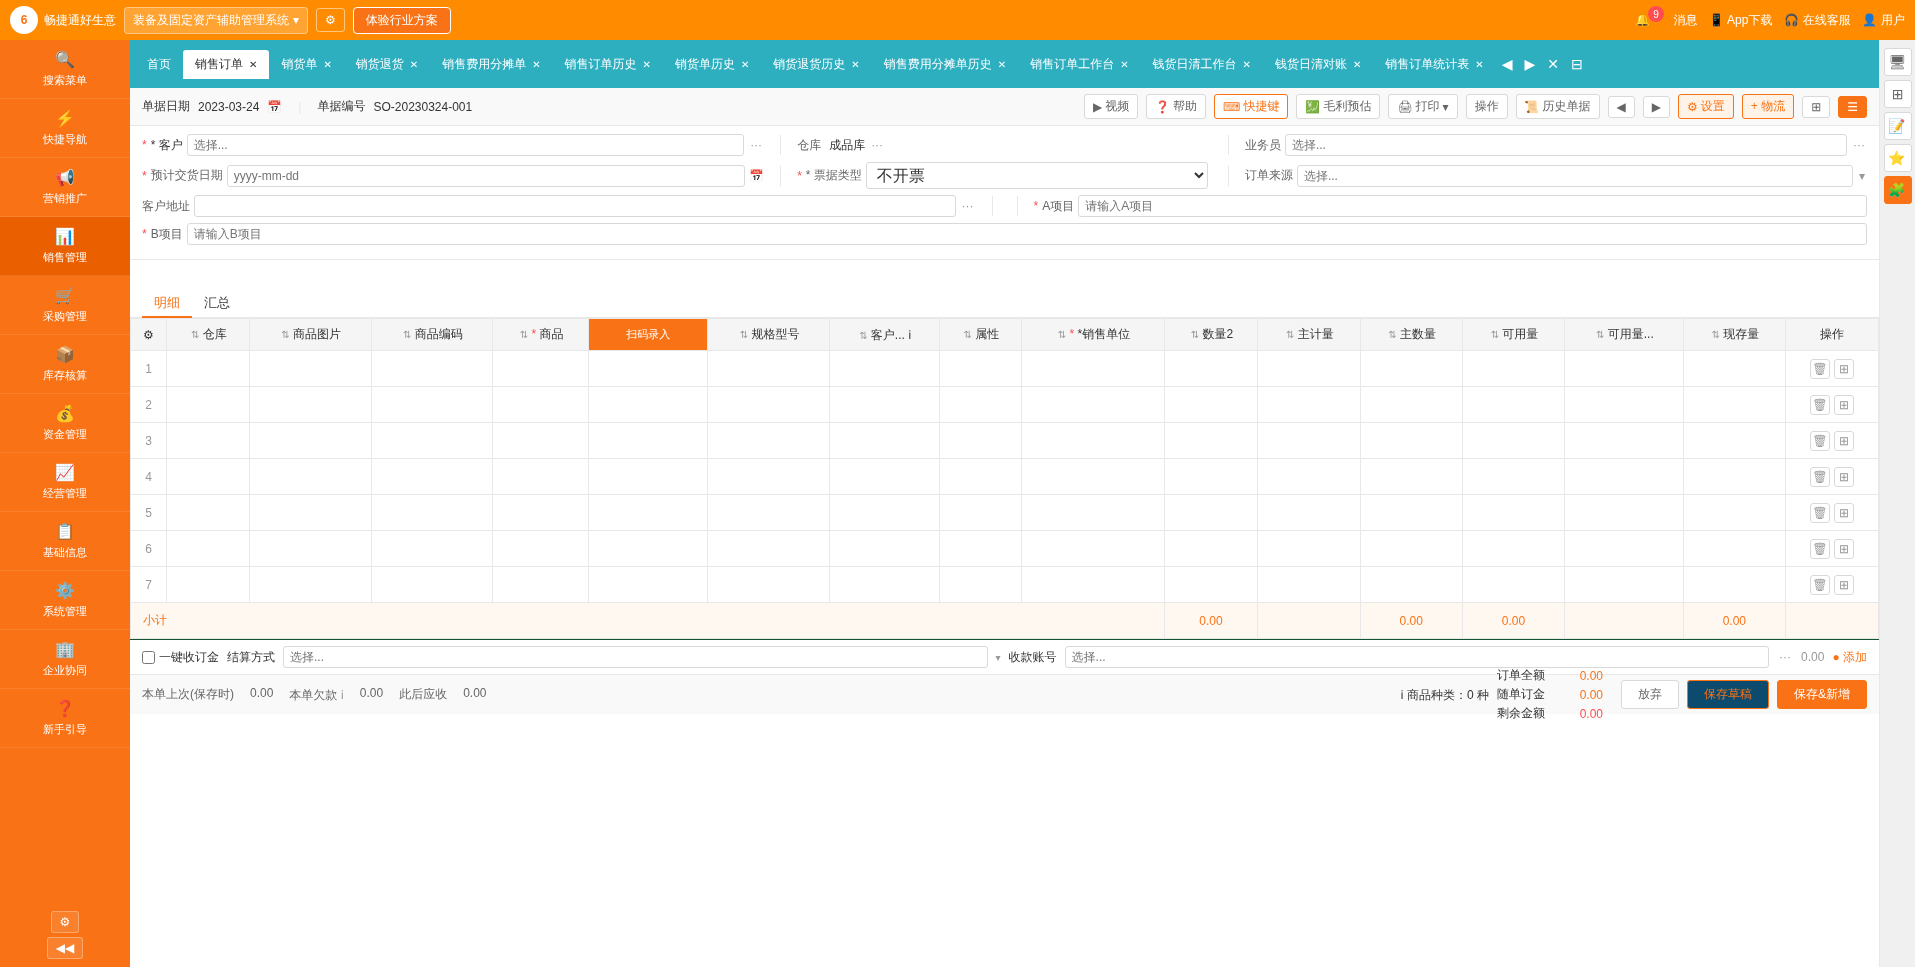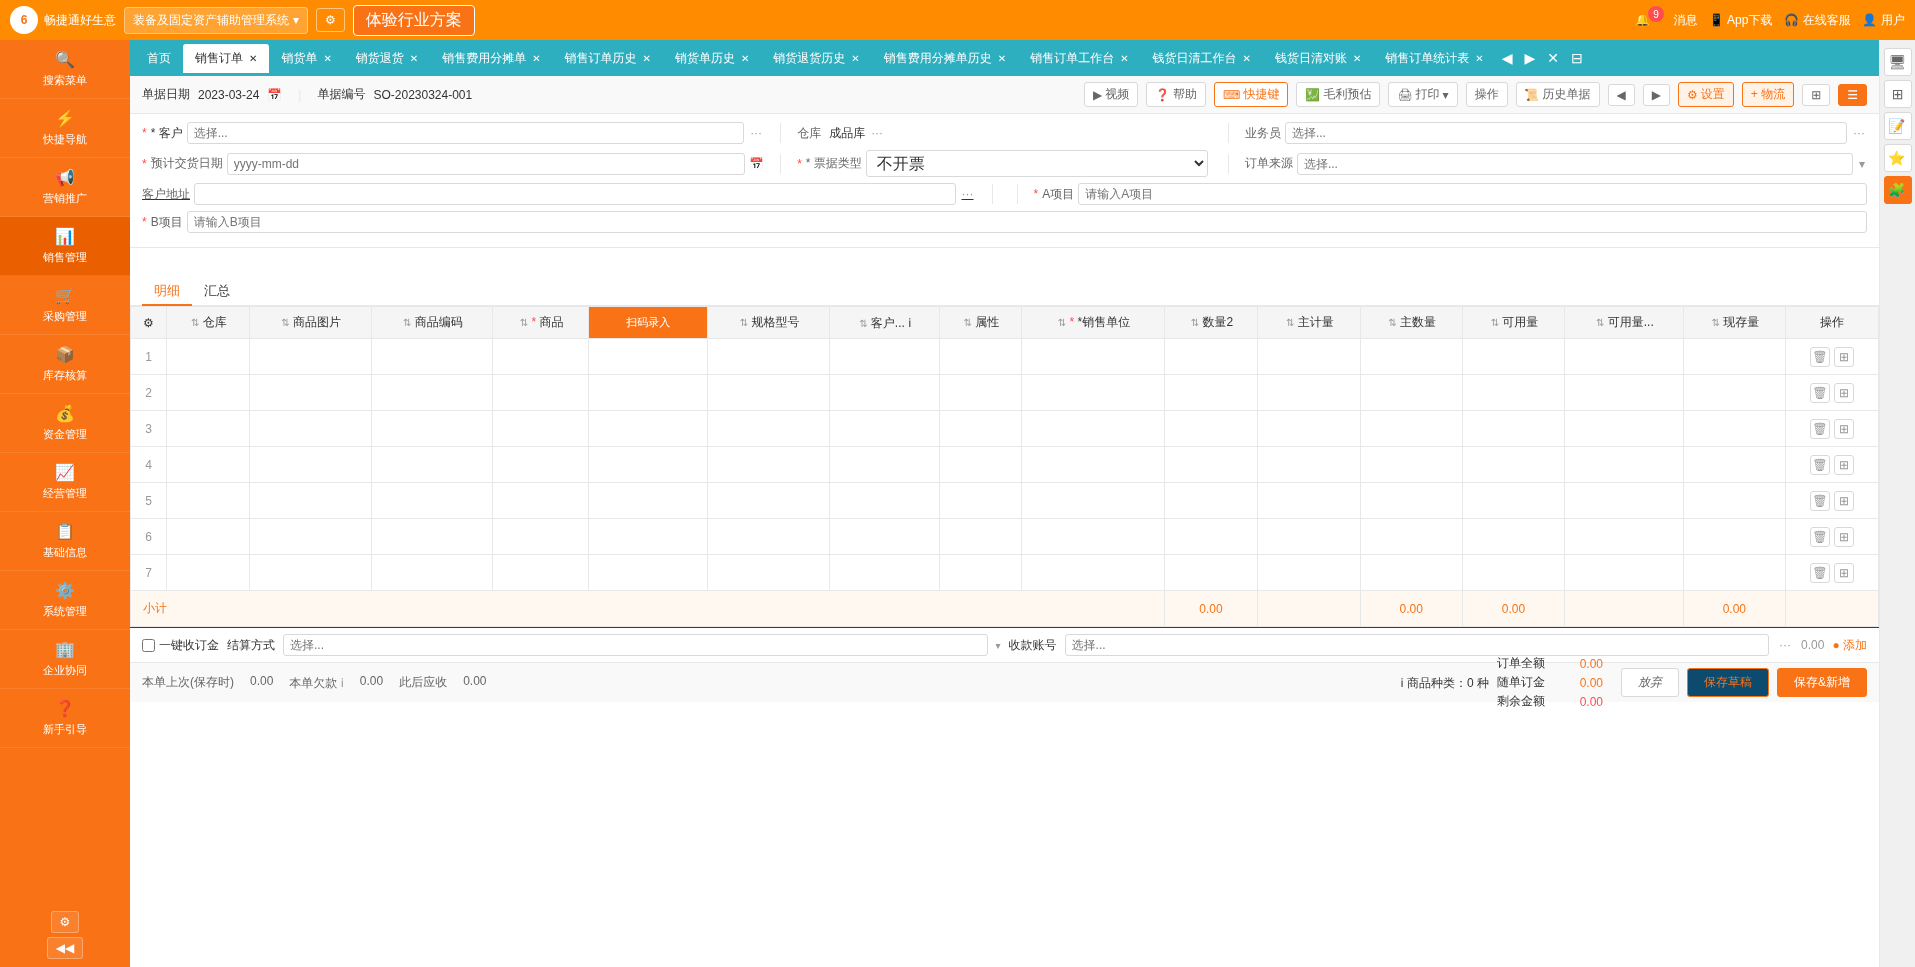--- a/index.html
+++ b/index.html
@@ -4,30 +4,30 @@
   <style>
     * { box-sizing: border-box; margin: 0; padding: 0; }
     body { font-family: 'Microsoft YaHei', Arial, sans-serif; font-size: 12px; background: #f5f5f5; color: #333; overflow: hidden; }
 
     
     .app-container { display: flex; flex-direction: column; height: 967px; width: 1915px; }
     .top-bar { height: 40px; background: #ff8c00; display: flex; align-items: center; padding: 0 10px; justify-content: space-between; flex-shrink: 0; }
     .main-area { display: flex; flex: 1; overflow: hidden; }
     .sidebar { width: 130px; background: #f97316; display: flex; flex-direction: column; flex-shrink: 0; }
     .content-area { flex: 1; display: flex; flex-direction: column; overflow: hidden; }
-    .tab-bar { height: 36px; background: #2eafc0; display: flex; align-items: center; padding: 0 5px; flex-shrink: 0; overflow: hidden; }
+    .tab-bar { height: 48px; background: #2eafc0; display: flex; align-items: center; padding: 0 5px; flex-shrink: 0; overflow: hidden; }
     .page-content { flex: 1; background: #fff; overflow: auto; padding: 0; }
 
     
     .top-bar-left { display: flex; align-items: center; gap: 8px; }
     .logo-area { display: flex; align-items: center; gap: 6px; }
     .logo-icon { width: 28px; height: 28px; background: #fff; border-radius: 50%; display: flex; align-items: center; justify-content: center; color: #f97316; font-weight: bold; font-size: 12px; }
     .logo-text { color: #fff; font-size: 12px; line-height: 1.2; }
     .system-selector { background: rgba(255,255,255,0.2); border: 1px solid rgba(255,255,255,0.4); color: #fff; padding: 4px 8px; border-radius: 4px; font-size: 12px; cursor: pointer; display: flex; align-items: center; gap: 4px; }
-    .solution-btn { background: #f97316; border: 1px solid #fff; color: #fff; padding: 4px 12px; border-radius: 4px; cursor: pointer; font-size: 16px; }
+    .solution-btn { background: #f97316; border: 1px solid #fff; color: #fff; padding: 4px 12px; border-radius: 4px; cursor: pointer; font-size: 12px; }
     .top-bar-right { display: flex; align-items: center; gap: 12px; color: #fff; font-size: 12px; }
     .top-bar-right span { cursor: pointer; }
     .badge { background: #ff4d4f; color: #fff; border-radius: 50%; width: 16px; height: 16px; font-size: 10px; display: inline-flex; align-items: center; justify-content: center; position: relative; top: -6px; left: -6px; }
 
     
     .sidebar-item { display: flex; flex-direction: column; align-items: center; padding: 10px 5px; cursor: pointer; color: #fff; font-size: 11px; gap: 4px; border-bottom: 1px solid rgba(255,255,255,0.1); }
     .sidebar-item.active { background: #ea6000; }
     .sidebar-icon { font-size: 16px; }
 
     
@@ -81,21 +81,21 @@
     
     .payment-area { padding: 6px 12px; border-top: 1px solid #14532d; display: flex; align-items: center; gap: 8px; flex-wrap: wrap; }
     .checkbox-label { display: flex; align-items: center; gap: 4px; cursor: pointer; }
 
     
     .bottom-bar { height: 40px; background: #f9f9f9; border-top: 1px solid #e8e8e8; display: flex; align-items: center; padding: 0 12px; justify-content: space-between; flex-shrink: 0; }
     .bottom-left { display: flex; gap: 16px; font-size: 12px; color: #666; }
     .bottom-right { display: flex; align-items: center; gap: 8px; }
     .save-draft-btn { background: #0c4a6e; border: 1px solid #f97316; color: #f97316; padding: 5px 16px; border-radius: 3px; cursor: pointer; font-size: 12px; }
     .save-new-btn { background: #f97316; border: 1px solid #f97316; color: #fff; padding: 5px 16px; border-radius: 3px; cursor: pointer; font-size: 12px; }
-    .discard-btn { background: #fff; border: 1px solid #d9d9d9; color: #666; padding: 5px 16px; border-radius: 3px; cursor: pointer; font-size: 12px; font-style: italic; }
+    .discard-btn { background: #fff; border: 1px solid #d9d9d9; color: #666; padding: 5px 16px; border-radius: 3px; cursor: pointer; font-size: 12px; }
 
     
     .order-summary { display: flex; flex-direction: column; gap: 2px; font-size: 12px; color: #333; text-align: right; margin-right: 10px; }
     .order-summary-row { display: flex; align-items: center; justify-content: flex-end; gap: 8px; }
     .summary-value { color: #f97316; font-weight: 500; min-width: 50px; text-align: right; }
     .summary-value.red { color: #ff4d4f; }
 
     
     .right-sidebar { width: 36px; background: #f0f0f0; border-left: 1px solid #e8e8e8; display: flex; flex-direction: column; align-items: center; padding-top: 8px; gap: 4px; flex-shrink: 0; }
     .right-btn { width: 28px; height: 28px; background: #fff; border: 1px solid #d9d9d9; border-radius: 3px; display: flex; align-items: center; justify-content: center; cursor: pointer; font-size: 14px; color: #666; }
@@ -365,21 +365,21 @@
             </div>
             <div style="width: 1px; background: #e8e8e8; height: 20px; margin: 0 8px;"></div>
             <div class="form-field" style="flex: 1.5; justify-content: flex-end;">
               <span class="form-field-label">订单来源</span>
               <input class="form-input placeholder" type="text" placeholder="选择..." style="min-width: 120px;">
               <span class="ellipsis-btn">▾</span>
             </div>
           </div>
 
           <div class="form-row">
-            <div class="form-field" style="flex: 1.5; text-decoration: underline;">
+            <div class="form-field" style="flex: 1.5;">
               <span class="form-field-label">客户地址</span>
               <input class="form-input" type="text" style="min-width: 200px;">
               <span class="ellipsis-btn">···</span>
             </div>
             <div style="width: 1px; background: #e8e8e8; height: 20px; margin: 0 8px;"></div>
             <div style="width: 1px; background: #e8e8e8; height: 20px; margin: 0 8px;"></div>
             <div class="form-field" style="flex: 1.5;">
               <span class="form-field-label required">*</span>
               <span class="form-field-label">A项目</span>
               <input class="form-input placeholder" type="text" placeholder="请输入A项目" style="min-width: 160px;">

